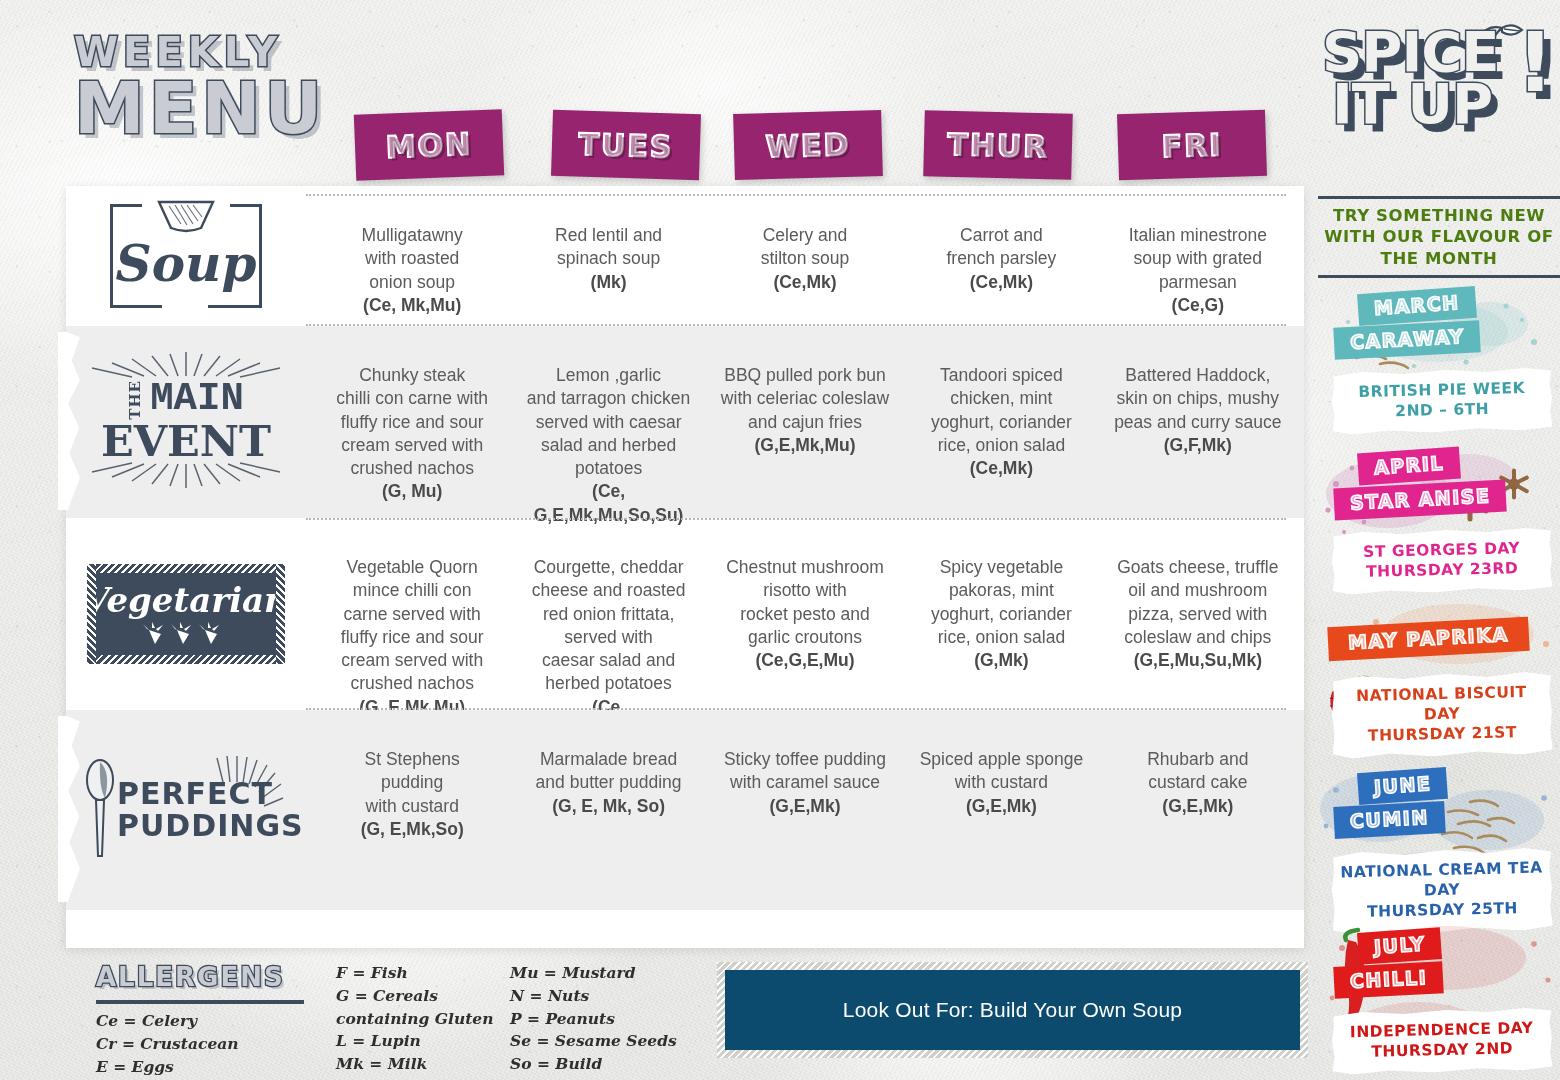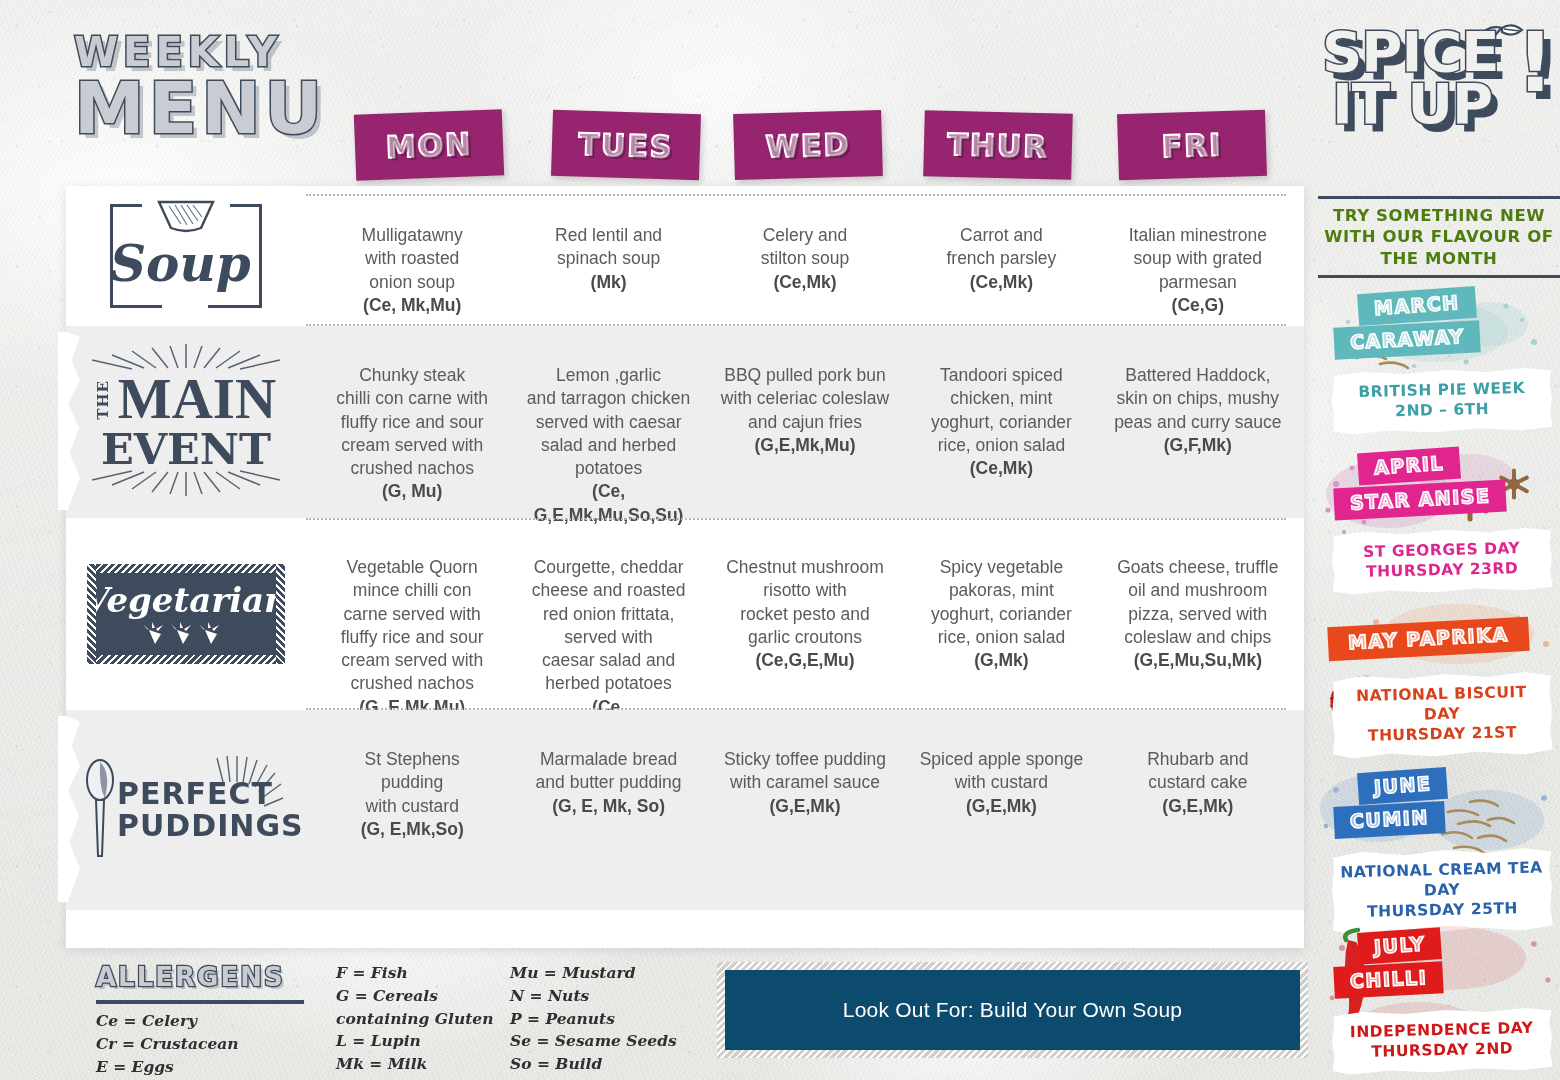--- a/index.html
+++ b/index.html
@@ -136,41 +136,42 @@
   }
   #logo-soup .frame-gap-bot {
     position: absolute; left: 52px; bottom: -4px; width: 46px; height: 10px;
     background: #ffffff;
   }
   #logo-soup .bowl {
     position: absolute; left: 50%; top: -10px; transform: translateX(-50%);
   }
   #logo-soup .word {
     position: absolute; left: 0; right: 0; top: 30px;
+    text-align: center;
     font-family: "DejaVu Serif", serif;
     font-style: italic; font-weight: bold;
     font-size: 50px; color: #3d4b5c;
   }
 
   
   #logo-main { width: 206px; text-align: center; color: #3d4b5c; }
   #logo-main .rays { display: block; }
   #logo-main .l1 {
     display: flex; align-items: center; justify-content: center; gap: 7px;
     margin-top: -2px;
   }
   #logo-main .the {
     font-family: "DejaVu Serif", serif; font-weight: bold;
     font-size: 15px; letter-spacing: 1px;
     writing-mode: vertical-rl; transform: rotate(180deg);
     line-height: 1;
   }
   #logo-main .main {
-    font-family: Liberation Serif, serif; font-weight: bold;
-    font-size: 57px; letter-spacing: 0px; line-height: .95;
+    font-family: Liberation Mono, monospace; font-weight: bold;
+    font-size: 39px; letter-spacing: 0px; line-height: .95;
   }
   #logo-main .event {
     font-family: "DejaVu Serif", serif; font-weight: bold;
     font-size: 43px; line-height: .98; margin-top: 1px;
   }
 
   
   #logo-veg {
     position: relative; width: 198px; height: 100px;
     background: #3d4b5c;

